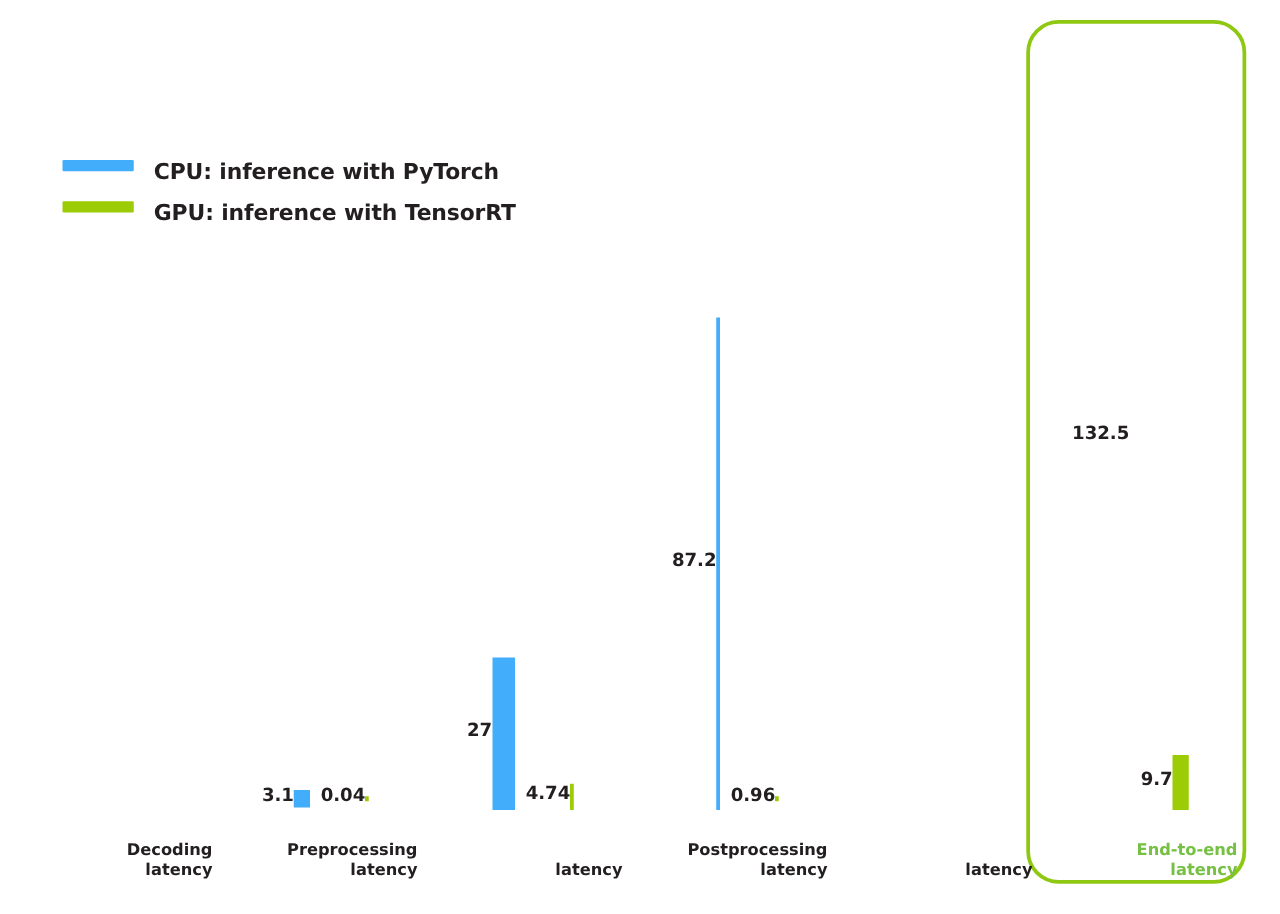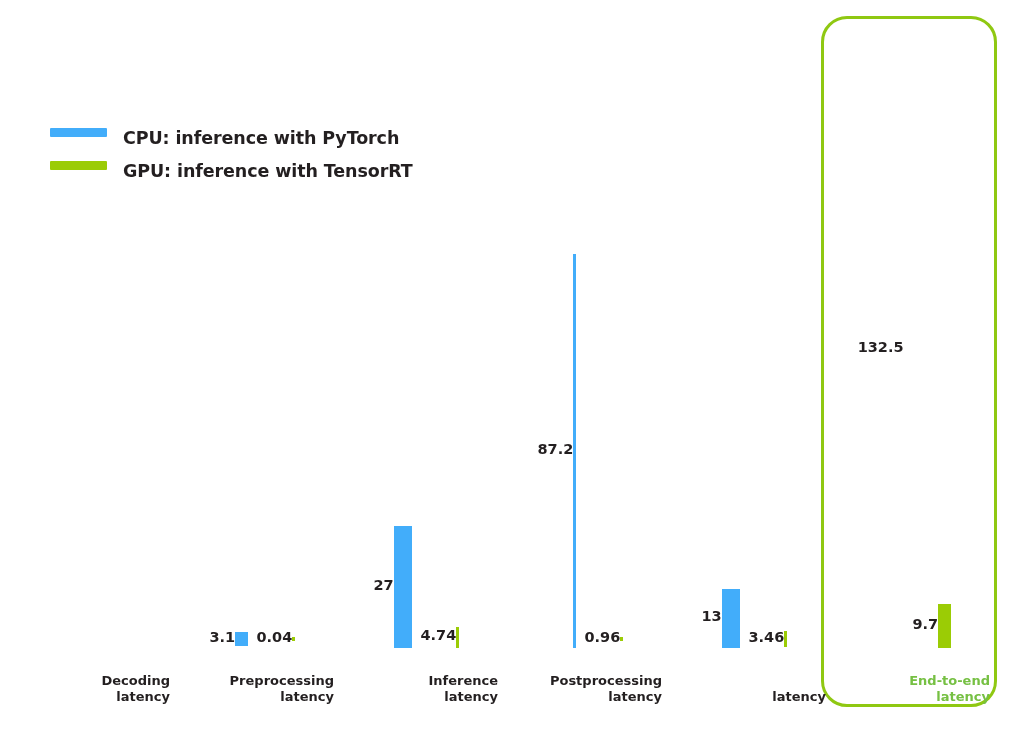--- a/index.html
+++ b/index.html
@@ -174,21 +174,20 @@
         <div class="bar-wrap">
           <span class="bar-value">27</span>
           <span class="bar cpu" style="background: rgb(66, 173, 250); height: 121.857px;"></span>
         </div>
         <div class="bar-wrap">
           <span class="bar-value">4.74</span>
           <span class="bar gpu" style="background: rgb(155, 204, 5); height: 21.3926px;"></span>
         </div>
       </div>
       <div class="group-label">
-        <div>Inference</div>
         <div>latency</div>
       </div>
     </div>
 
     <div class="group" style="left:498px">
       <div class="bars">
         <div class="bar-wrap">
           <span class="bar-value">87.2</span>
           <span class="bar cpu" style="background: rgb(66, 173, 250); height: 393.552px;"></span>
         </div>
@@ -197,30 +196,20 @@
           <span class="bar gpu" style="background: rgb(155, 204, 5); height: 4.33268px;"></span>
         </div>
       </div>
       <div class="group-label">
         <div>Postprocessing</div>
         <div>latency</div>
       </div>
     </div>
 
     <div class="group" style="left:662px">
-      <div class="bars">
-        <div class="bar-wrap">
-          <span class="bar-value">13</span>
-          <span class="bar cpu" style="background: rgb(66, 173, 250); height: 58.6717px;"></span>
-        </div>
-        <div class="bar-wrap">
-          <span class="bar-value">3.46</span>
-          <span class="bar gpu" style="background: rgb(155, 204, 5); height: 15.6157px;"></span>
-        </div>
-      </div>
       <div class="group-label">
         <div>latency</div>
       </div>
     </div>
 
     <div class="group" style="left:826px">
       <div class="bars">
         <div class="bar-wrap">
           <span class="bar-value">132.5</span>
           <span class="bar cpu" style="background: rgb(66, 173, 250); height: 598px;"></span>

